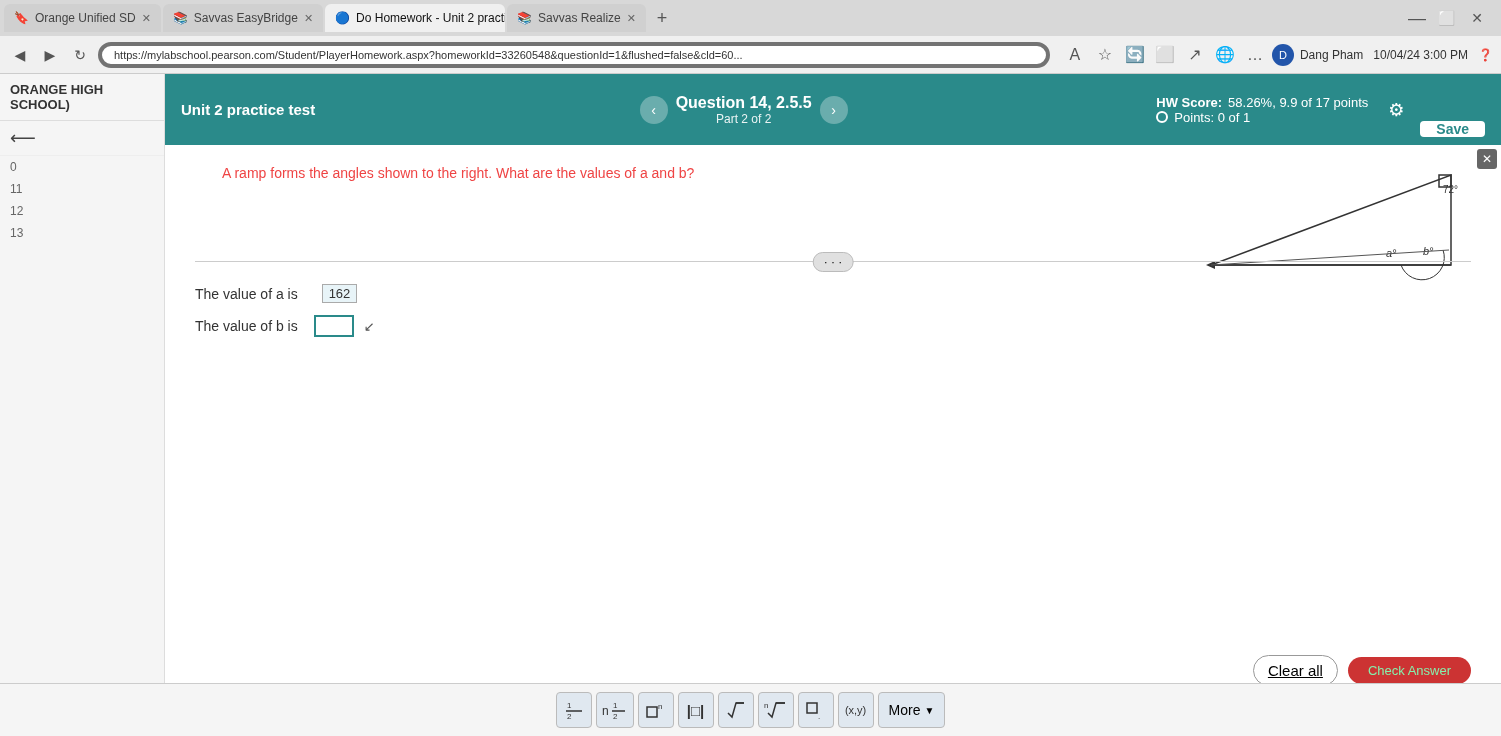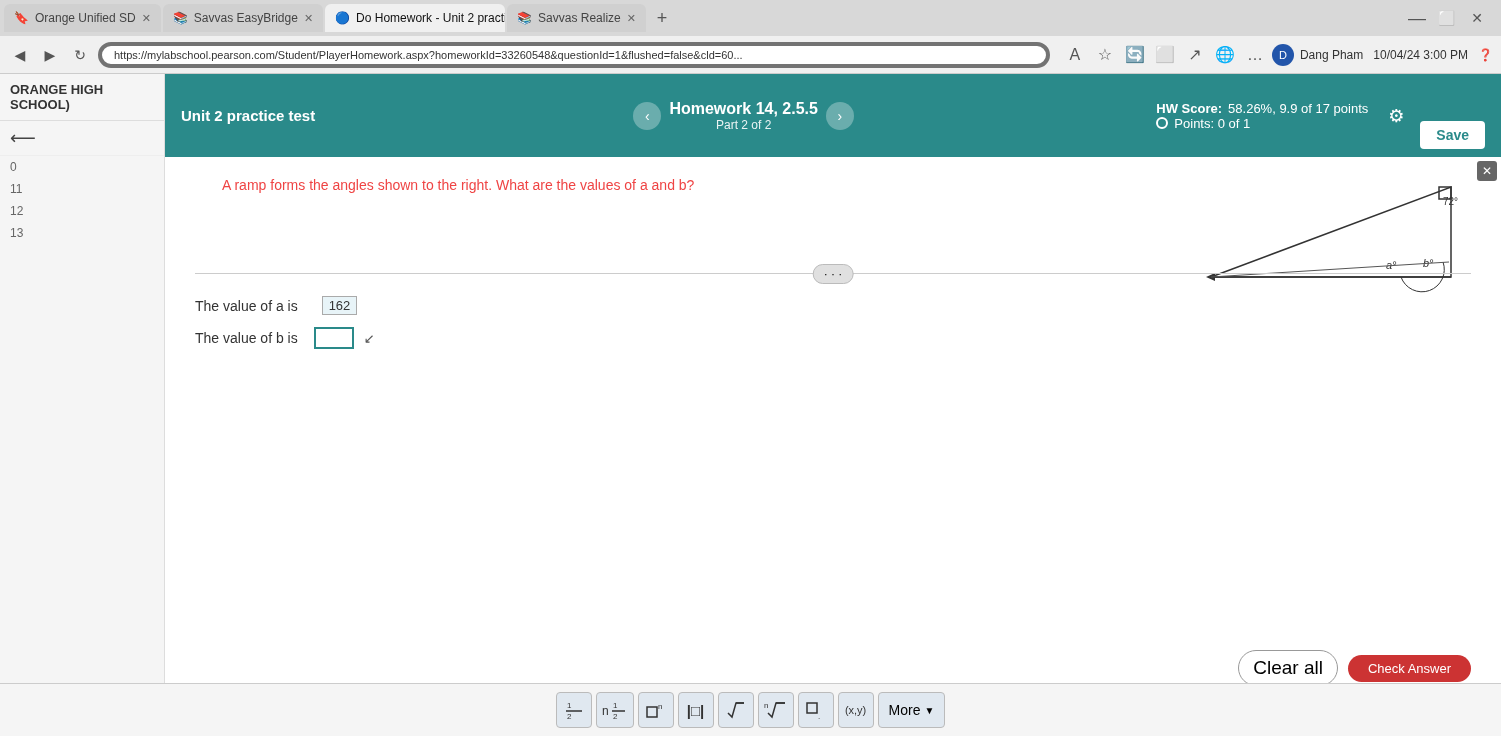--- a/index.html
+++ b/index.html
@@ -206,21 +206,21 @@
       width: 32px; height: 32px;
       display: flex; align-items: center; justify-content: center;
       font-size: 18px;
       cursor: pointer;
       color: white;
     }
     .save-btn {
       background: white;
       color: #2a8a8a;
       border: none;
-      padding: 6px 16px;
+      padding: 0 16px;
       border-radius: 4px;
       font-weight: bold;
       font-size: 14px;
       cursor: pointer;
       margin-top: 39px;
     }
 
     
     .question-content {
       flex: 1;
@@ -335,26 +335,27 @@
       right: 30px;
       display: flex;
       gap: 10px;
       align-items: center;
     }
     .clear-all-btn {
       background: white;
       border: 1px solid #999;
       padding: 6px 14px;
       border-radius: 20px;
-      font-size: 19px;
-      cursor: pointer;
+      font-size: 15px;
+      cursor: pointer;
+      text-decoration: underline;
     }
     .check-btn {
       background: #cc3333;
-      color: #ffffff;
+      color: #86efac;
       border: none;
       padding: 6px 20px;
       border-radius: 20px;
       font-size: 13px;
       cursor: pointer;
       text-align: center;
     }
 
     
     .close-x-btn {
@@ -466,21 +467,21 @@
     <div class="page-num">13</div>
   </div>
 
   <div class="content-area">
 
     <div class="question-header">
       <div class="unit-title">Unit 2 practice test</div>
       <div class="question-nav">
         <div class="nav-arrow">‹</div>
         <div class="question-info">
-          <div class="question-number">Homework 14, 2.5.5</div>
+          <div class="question-number">Question 14, 2.5.5</div>
           <div class="question-part">Part 2 of 2</div>
         </div>
         <div class="nav-arrow">›</div>
       </div>
       <div class="score-info">
         <div class="score-line">
           <strong>HW Score:</strong>
           <span>58.26%, 9.9 of 17 points</span>
         </div>
         <div class="score-line">

